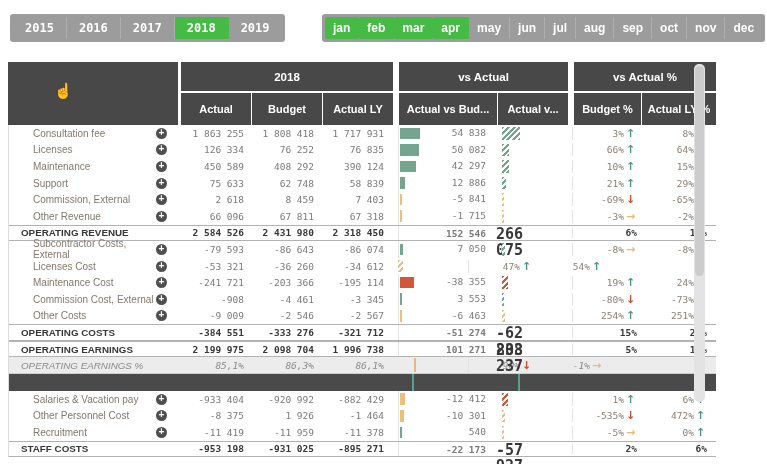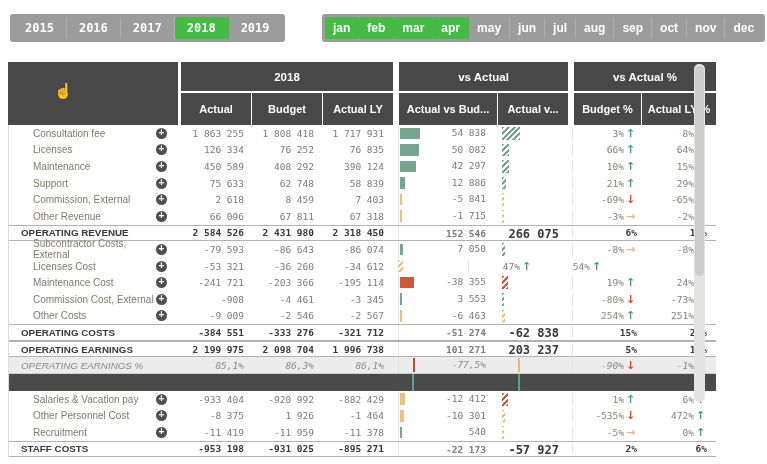--- a/index.html
+++ b/index.html
@@ -53,21 +53,21 @@
     font-size:9.5px; font-family:"DejaVu Sans Mono", monospace; }
   .num.first { margin-left:3px; }
   .cell-bar1 { width:98px; flex:none; margin-left:6px; position:relative; height:100%;
     border-left:1px solid #e4e4e4; }
   .cell-bar2 { width:70px; flex:none; position:relative; height:100%; }
   .bar { position:absolute; left:1px; top:2.5px; bottom:2.5px; }
   .bar2 { position:absolute; left:6px; top:2px; bottom:2px; }
   .bar1-val { position:absolute; right:10px; top:0; line-height:16.6px; color:#7b7b7b;
     font-size:9.5px; font-family:"DejaVu Sans Mono", monospace; }
   .bar2-val { position:absolute; right:7px; top:0; line-height:16.6px; color:#383838;
-    font-weight:700; font-size:12px; font-family:"DejaVu Sans Mono", monospace; }
+    font-weight:700; font-size:15px; font-family:"DejaVu Sans Mono", monospace; }
   .cell-pct1 { width:67px; flex:none; margin-left:6px; text-align:right; padding-right:2px;
     font-size:9.5px; color:#8c8174; font-family:"DejaVu Sans Mono", monospace;
     border-left:1px solid #e4e4e4; }
   .cell-pct2 { width:74px; flex:none; text-align:right; padding-right:6px; font-size:9.5px;
     color:#8c8174; font-family:"DejaVu Sans Mono", monospace; }
   .arrow { display:inline-block; width:13px; text-align:center; font-weight:700;
     font-size:11px; font-family:"DejaVu Sans", sans-serif; }
   .row.total { font-weight:700; border-top:1px solid #b2b2b2; border-bottom:1px solid #b2b2b2; }
   .row.total .cell-label { color:#383838; font-size:9.8px; font-weight:700; }
   .row.total .num, .row.total .cell-pct1, .row.total .cell-pct2 { color:#383838; font-weight:700; }
@@ -384,24 +384,20 @@
           <div class="cell-pct1"><span>5%</span></div>
           <div class="cell-pct2"><span>10%</span></div>
         </div>
         <div class="row percent">
           <div class="cell-label">
             <span>OPERATING EARNINGS %</span>
           </div>
           <div class="num first">85,1%</div>
           <div class="num">86,3%</div>
           <div class="num">86,1%</div>
-          <div class="cell-bar1">
-            <div class="vline" style="left: 14px; background: rgb(210, 70, 42);"></div>
-            <span class="bar1-val">-77,5%</span>
-          </div>
           <div class="cell-bar2">
             <div class="vline" style="left: 22px; background: rgb(230, 184, 126);"></div>
           </div>
           <div class="cell-pct1"><span>-90%</span><span class="arrow" style="color: rgb(207, 76, 44);">↓</span></div>
           <div class="cell-pct2"><span>-1%</span><span class="arrow" style="color: rgb(230, 184, 126);">→</span></div>
         </div>
         <div class="row sep">
           <div class="tick" style="left: 403px;"></div>
           <div class="tick" style="left: 509px;"></div>
         </div>

